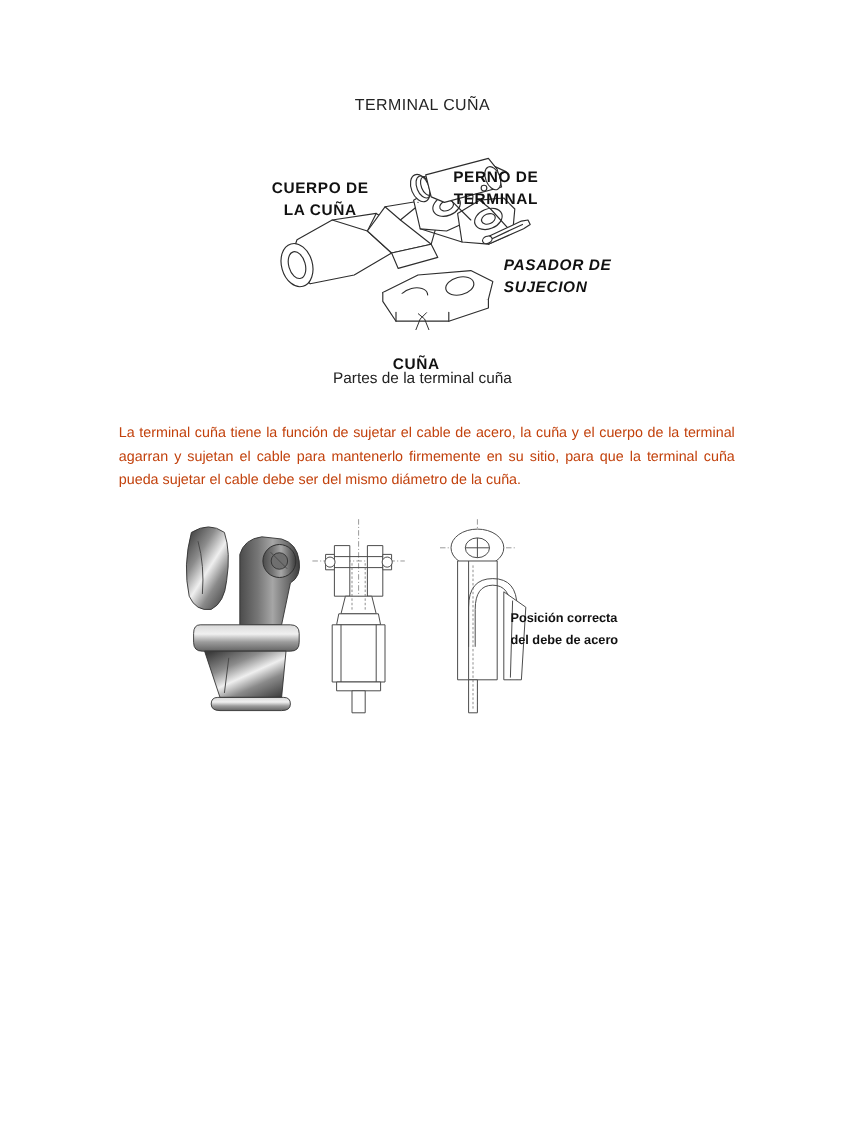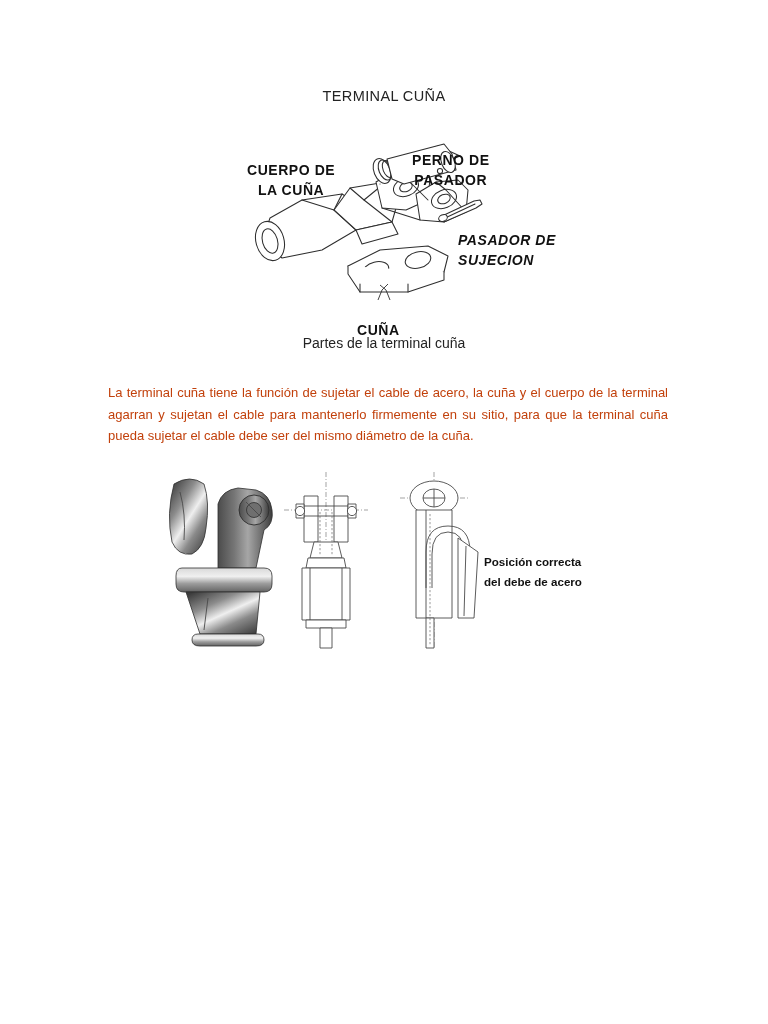--- a/index.html
+++ b/index.html
@@ -88,21 +88,21 @@
     top: 468px;
     left: 160px;
     width: 350px;
     height: 185px;
   }
   .figure-views svg { display: block; }
 
   .note-correct {
     position: absolute;
     top: 552px;
-    left: 484px;
+    left: 464px;
     font-size: 11.6px;
     font-weight: bold;
     line-height: 20px;
     color: #111111;
     white-space: nowrap;
   }
 </style>
 </head>
 <body>
 
@@ -182,21 +182,21 @@
     </svg>
   </div>
 
   <div class="callout callout-cuerpo">
     <span>CUERPO DE</span><br>
     <span>LA CUÑA</span>
   </div>
 
   <div class="callout callout-perno">
     <span>PERNO DE</span><br>
-    <span>PASADOR</span>
+    <span>TERMINAL</span>
   </div>
 
   <div class="callout callout-pasador">
     <span>PASADOR DE</span><br>
     <span>SUJECION</span>
   </div>
 
   <div class="callout callout-cuna">CUÑA</div>
 
   <div class="fig-caption">Partes de la terminal cuña</div>

